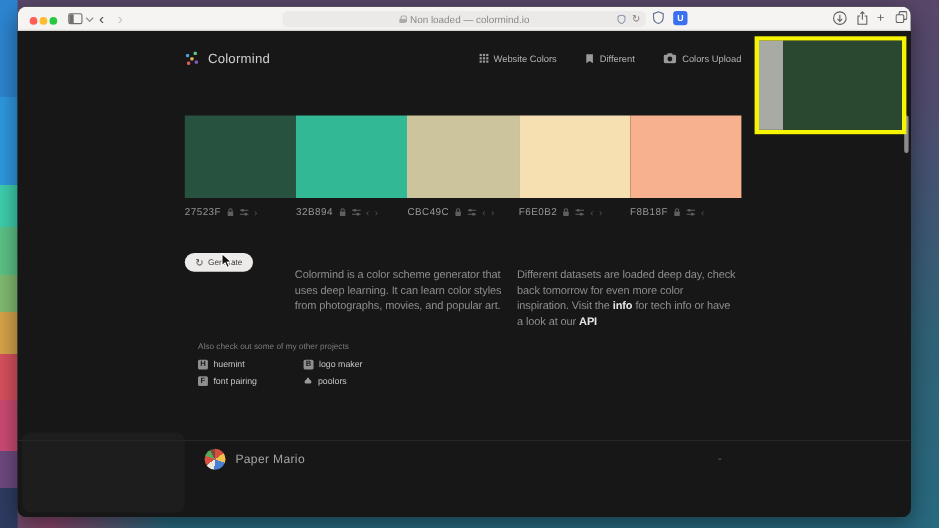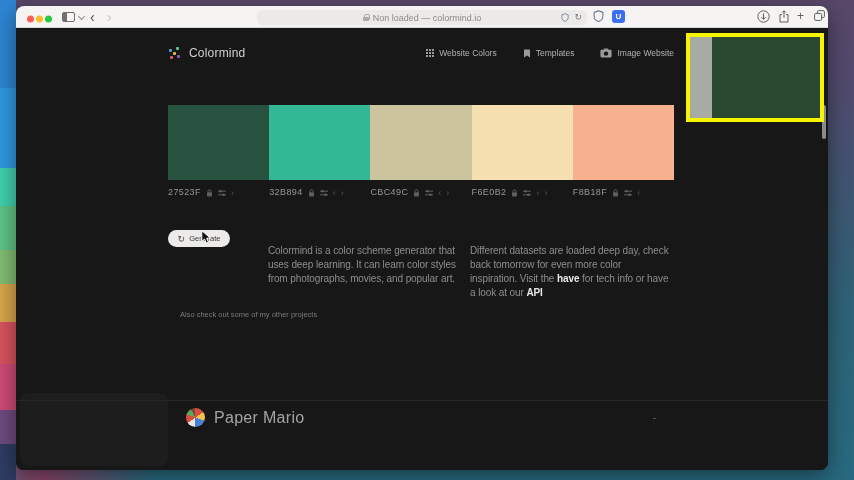--- a/index.html
+++ b/index.html
@@ -83,21 +83,21 @@
   .proj-item { display:flex; align-items:center; gap:5px; font-size:8px; color:#c6c6c6; }
   .pi-box { width:9px; height:9px; background:#8f8f8f; border-radius:1.5px; color:#1c1c1c; font-size:7px;
             font-weight:bold; text-align:center; line-height:9.5px; }
 
   .divider { position:absolute; left:0; top:371px; width:812px; height:1px; background:#262626; }
   .drawer-card { position:absolute; left:4px; top:364px; width:148px; height:73px; background:#1d1d1e; border-radius:8px; }
 
   .dataset-title-row { position:absolute; left:170px; top:379px; width:470px; display:flex; align-items:center; }
   .avatar { width:19px; height:19px; border-radius:50%; overflow:hidden;
     background:conic-gradient(#d94f3f 0 55deg,#f2c14e 55deg 110deg,#4a7fd4 110deg 185deg,#ece7da 185deg 235deg,#d94f3f 235deg 290deg,#5aa85a 290deg 330deg,#7a4a3a 330deg 360deg); }
-  .ds-title { margin-left:9px; font-size:16px; color:#a4a4a4; letter-spacing:.3px; }
+  .ds-title { margin-left:9px; font-size:11px; color:#a4a4a4; letter-spacing:.3px; }
   .ds-dash { margin-left:auto; font-size:10px; color:#6a6a6a; }
   .ds-desc { position:absolute; left:191px; top:412px; width:345px; font-size:8px; line-height:1.45; color:#8a8a8a; }
 
   .scroll-thumb { position:absolute; right:2px; top:99px; width:4px; height:34px; background:#8b8b8b; border-radius:2px; }
 
   
   .hl-box { position:absolute; left:686px; top:33px; width:138px; height:89px; border:4px solid #f6f400; z-index:5; display:flex; }
   .hl-gray { width:22px; background:#a8aba4; }
   .hl-green { flex:1; background:#2a4830; }
   .cursor { position:absolute; left:201px; top:230px; z-index:6; }
@@ -209,27 +209,27 @@
       </div>
       <div class="nav">
         <div class="nav-item">
           <span class="grid-ico"></span>
           <span>Website Colors</span>
         </div>
         <div class="nav-item">
           <svg class="ic" width="8" height="9">
               <use href="#i-bookmark"></use>
             </svg>
-          <span>Templates</span>
+          <span>Different</span>
         </div>
         <div class="nav-item">
           <svg class="ic" width="12" height="10">
               <use href="#i-camera"></use>
             </svg>
-          <span>Image Website</span>
+          <span>Colors Upload</span>
         </div>
       </div>
     </div>
 
     <div class="palette">
       <div class="swatch" style="background: rgb(39, 82, 63);"></div>
       <div class="swatch" style="background: rgb(50, 184, 148);"></div>
       <div class="swatch" style="background: rgb(203, 196, 156);"></div>
       <div class="swatch" style="background: rgb(246, 224, 178);"></div>
       <div class="swatch" style="background: rgb(248, 177, 143);"></div>
@@ -300,25 +300,45 @@
         </span>
       </div>
     </div>
 
     <div class="gen-row">
       <button class="gen-btn">
         <span class="ref">↻</span>
         <span class="lbl">Generate</span>
       </button>
       <p class="para p1">Colormind is a color scheme generator that uses deep learning. It can learn color styles from photographs, movies, and popular art.</p>
-      <p class="para p2"><span>Different datasets are loaded deep day, check back tomorrow for even more color inspiration. Visit the </span><b>have</b><span> for tech info or have a look at our </span><b>API</b></p>
+      <p class="para p2"><span>Different datasets are loaded deep day, check back tomorrow for even more color inspiration. Visit the </span><b>info</b><span> for tech info or have a look at our </span><b>API</b></p>
     </div>
 
     <div class="projects">
       <div class="proj-head">Also check out some of my other projects</div>
+      <div class="proj-grid">
+        <div class="proj-item">
+          <span class="pi-box">H</span>
+          <span>huemint</span>
+        </div>
+        <div class="proj-item">
+          <span class="pi-box">B</span>
+          <span>logo maker</span>
+        </div>
+        <div class="proj-item">
+          <span class="pi-box">F</span>
+          <span>font pairing</span>
+        </div>
+        <div class="proj-item">
+          <svg class="ic" width="8" height="7">
+              <use href="#i-poop"></use>
+            </svg>
+          <span>poolors</span>
+        </div>
+      </div>
     </div>
 
     <div class="drawer-card"></div>
     <div class="divider"></div>
 
     <div class="dataset-title-row">
       <span class="avatar"></span>
       <span class="ds-title">Paper Mario</span>
       <span class="ds-dash">-</span>
     </div>

